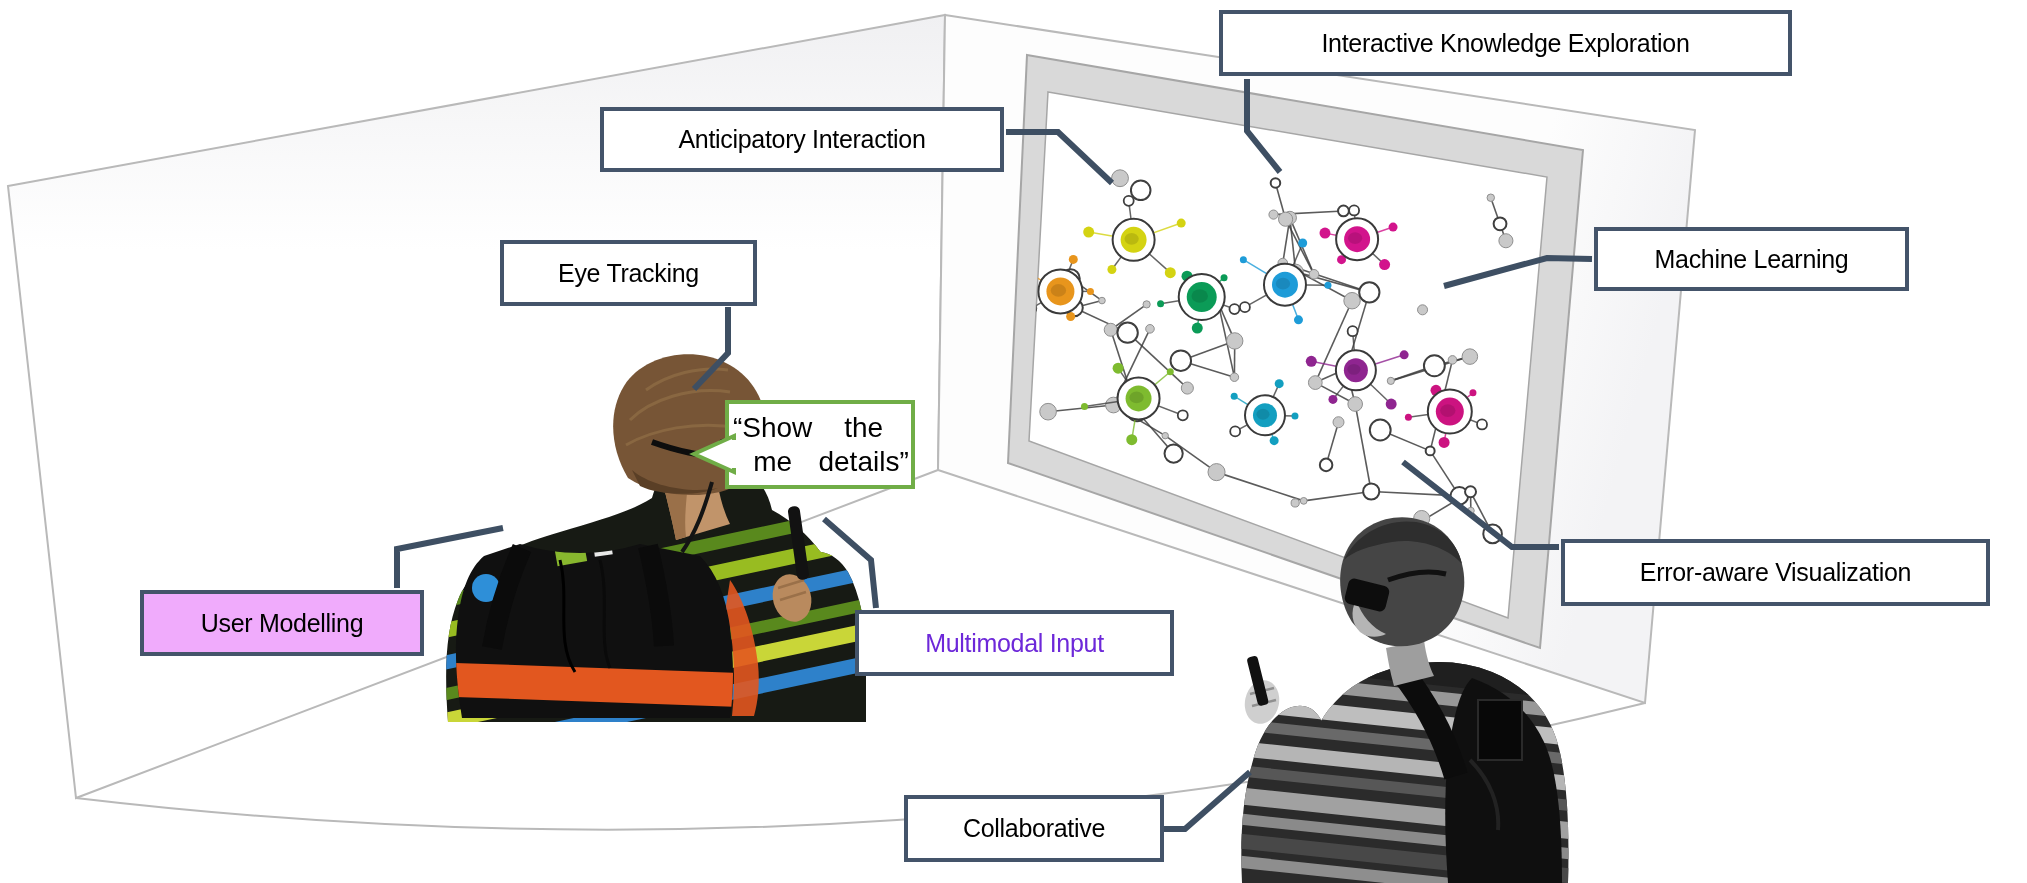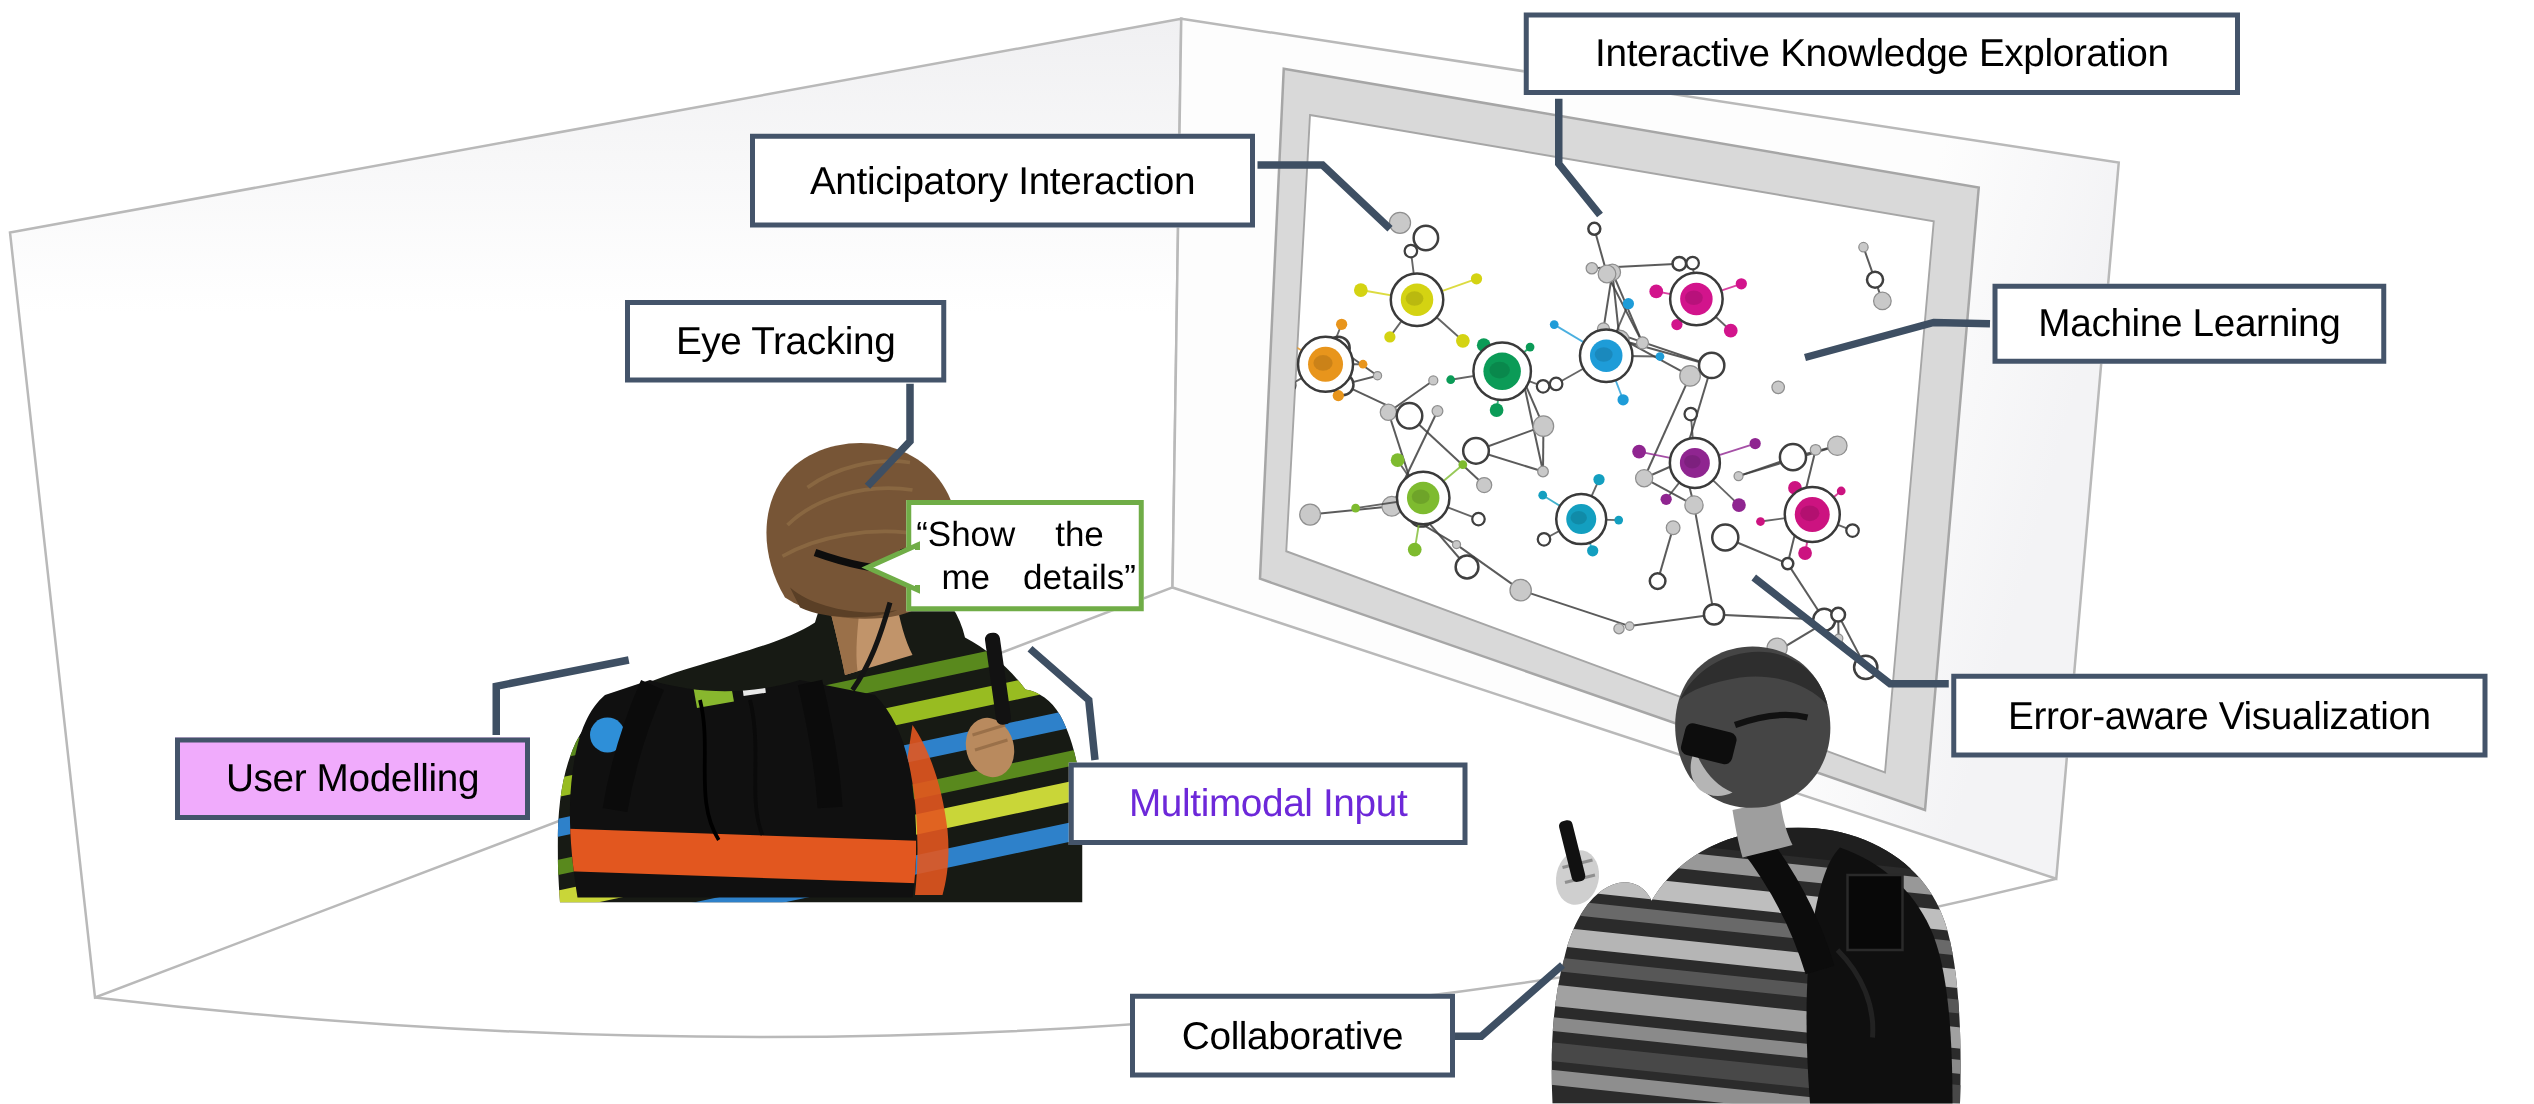--- a/index.html
+++ b/index.html
@@ -1,21 +1,21 @@
 <!DOCTYPE html>
 <html><head>
 <meta charset="utf-8">
 <style>
   html,body{margin:0;padding:0;background:#ffffff;}
   #figure{position:relative;width:2027px;height:883px;background:#ffffff;overflow:hidden;
           font-family:"Liberation Sans",sans-serif;}
   #scene{position:absolute;left:0;top:0;z-index:1;}
   .label{position:absolute;display:flex;align-items:center;justify-content:center;
          background:#ffffff;border:4px solid #44546A;box-sizing:border-box;
-         font-size:31px;letter-spacing:-0.3px;color:#000;white-space:nowrap;z-index:3;}
+         font-size:25px;letter-spacing:-0.3px;color:#000;white-space:nowrap;z-index:3;}
   .bubble{position:absolute;display:flex;flex-direction:row;align-items:center;justify-content:center;
           background:#ffffff;border:4px solid #70AD47;box-sizing:border-box;
           font-size:28px;line-height:1.2;color:#000;text-align:center;z-index:3;}
   .bubble .tail{position:absolute;left:-41px;top:26px;width:48px;height:48px;}
 </style>
 </head>
 <body>
 
 <div id="figure">
   <svg id="scene" width="2027" height="883" viewBox="0 0 2027 883">
@@ -347,21 +347,21 @@
         <polyline points="397,588 397,549 503,528" fill="none" stroke="#3E4F63" stroke-width="6" stroke-linejoin="miter"></polyline>
         <polyline points="824,519 871,560 876,608" fill="none" stroke="#3E4F63" stroke-width="6" stroke-linejoin="miter"></polyline>
         <polyline points="1559,547 1512,547 1403,462" fill="none" stroke="#3E4F63" stroke-width="6" stroke-linejoin="miter"></polyline>
         <polyline points="1146,829 1185,829 1250,772" fill="none" stroke="#3E4F63" stroke-width="6" stroke-linejoin="miter"></polyline>
       </g>
     </svg>
 
   <div class="label" style="left: 1219px; top: 10px; width: 573px; height: 66px; border-color: rgb(68, 84, 106); color: rgb(0, 0, 0); background: rgb(255, 255, 255);">
     <span>Interactive Knowledge Exploration</span>
   </div>
-  <div class="label" style="left: 600px; top: 107px; width: 404px; height: 75px; border-color: rgb(68, 84, 106); color: rgb(0, 0, 0); background: rgb(255, 255, 255);">
+  <div class="label" style="left: 600px; top: 107px; width: 404px; height: 65px; border-color: rgb(68, 84, 106); color: rgb(0, 0, 0); background: rgb(255, 255, 255);">
     <span>Anticipatory Interaction</span>
   </div>
   <div class="label" style="left: 500px; top: 240px; width: 257px; height: 66px; border-color: rgb(68, 84, 106); color: rgb(0, 0, 0); background: rgb(255, 255, 255);">
     <span>Eye Tracking</span>
   </div>
   <div class="label" style="left: 1594px; top: 227px; width: 315px; height: 64px; border-color: rgb(68, 84, 106); color: rgb(0, 0, 0); background: rgb(255, 255, 255);">
     <span>Machine Learning</span>
   </div>
   <div class="label" style="left: 140px; top: 590px; width: 284px; height: 66px; border-color: rgb(68, 84, 106); color: rgb(0, 0, 0); background: #f0abfc;">
     <span>User Modelling</span>

